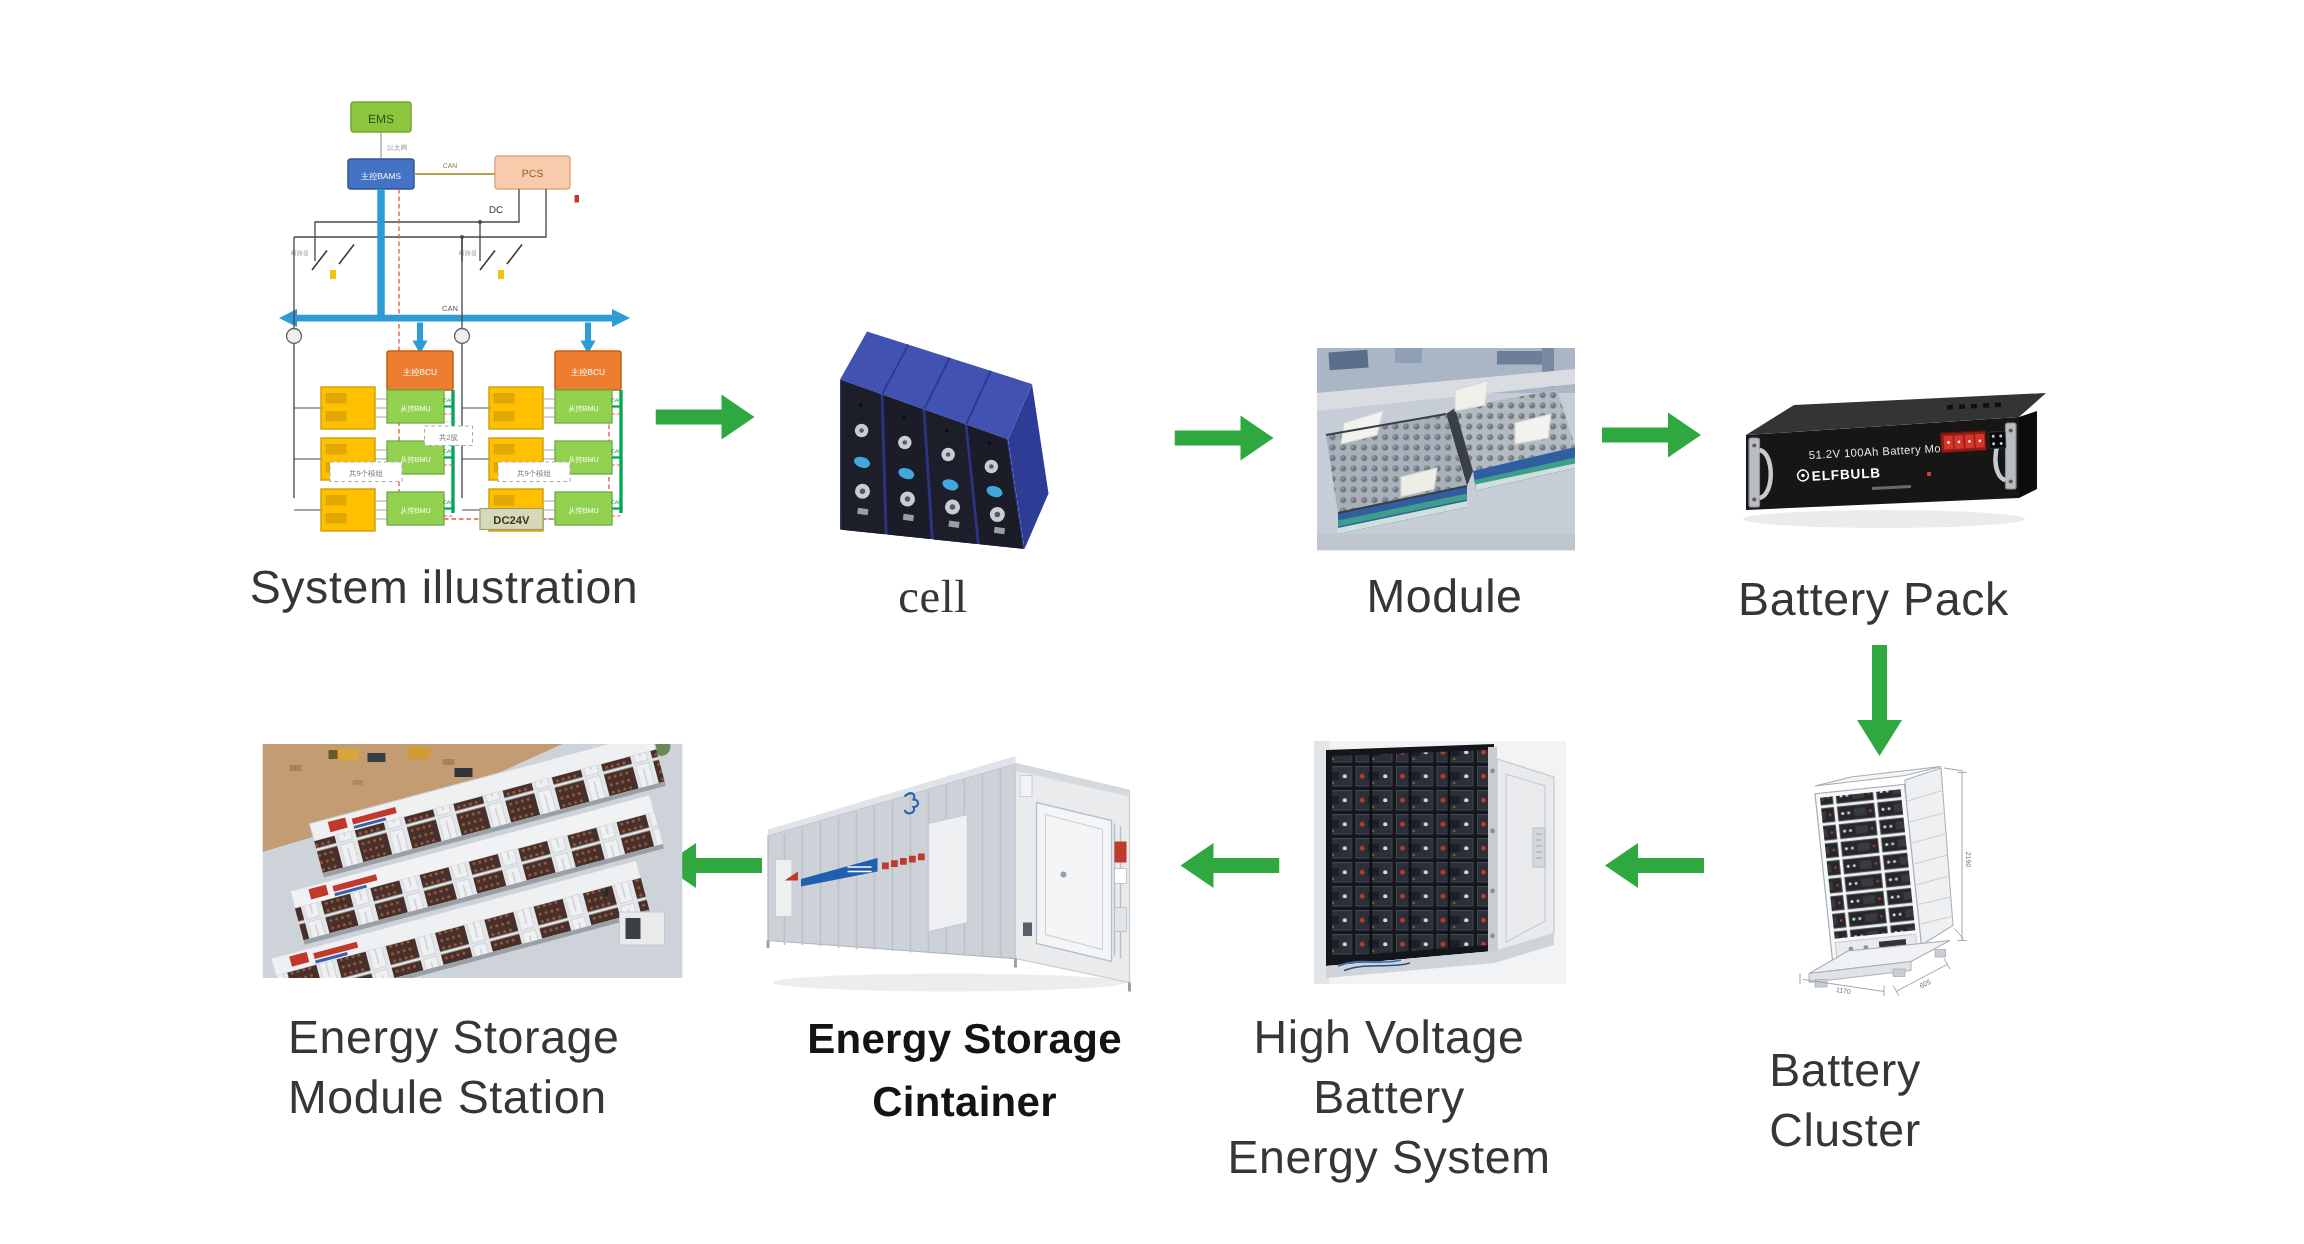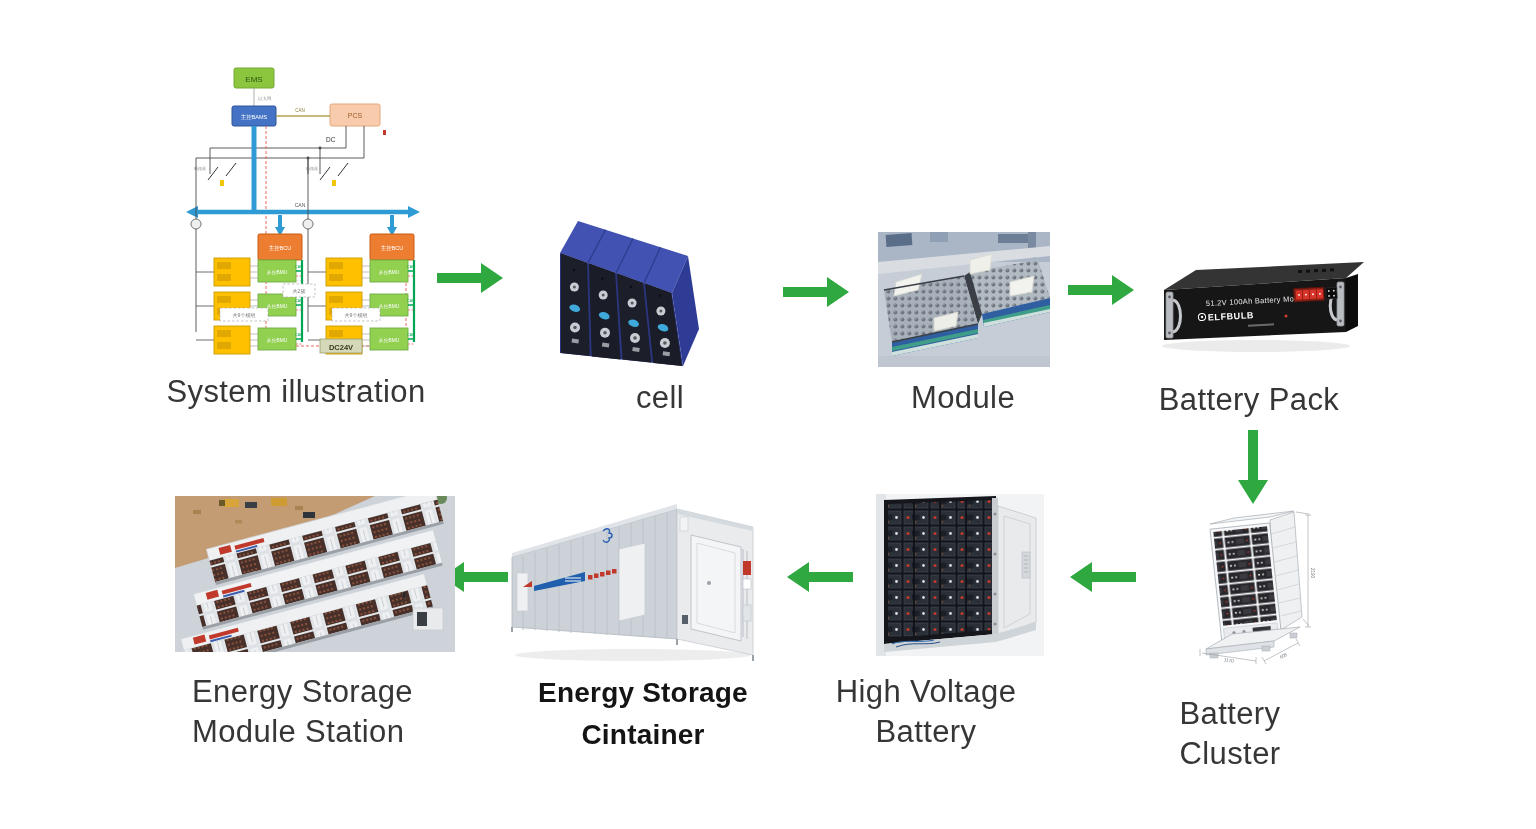--- a/index.html
+++ b/index.html
@@ -153,21 +153,21 @@
       <rect x="15.7" y="119" width="7" height="4" fill="#9a9da3" transform="rotate(8 19.2 121)"></rect>
       <rect x="46.1" y="123" width="7" height="4" fill="#9a9da3" transform="rotate(8 49.6 125)"></rect>
       <rect x="76.5" y="127.5" width="7" height="4" fill="#9a9da3" transform="rotate(8 80 129.5)"></rect>
       <rect x="106.8" y="131.7" width="7" height="4" fill="#9a9da3" transform="rotate(8 110.3 133.7)"></rect>
       <circle cx="17.8" cy="50" r="1.2" fill="#0c0d14"></circle>
         <circle cx="46.4" cy="58.5" r="1.2" fill="#0c0d14"></circle>
       <circle cx="75" cy="67" r="1.2" fill="#0c0d14"></circle>
         <circle cx="103.6" cy="75.5" r="1.2" fill="#0c0d14"></circle>
     </g>
   </svg>
-  <div class="label" style="left:560px;top:378px;width:200px;">cell</div>
+  <div class="label" style="left:522px;top:378px;width:200px;font-family:Liberation Serif, serif;">cell</div>
 
   <svg class="abs" style="left:783px;top:276px;" width="66" height="32" viewBox="0 0 66 32">
     <polygon points="0,11 44,11 44,1 66,16 44,31 44,21 0,21" fill="#2fa83f"></polygon>
   </svg>
 
   <svg class="abs" style="left:878px;top:232px;" width="172" height="135" viewBox="0 0 172 135">
     <defs>
       <pattern id="mdot" width="7" height="7" patternUnits="userSpaceOnUse">
         <circle cx="3.4" cy="3.4" r="2" fill="#676e79"></circle>
         <circle cx="2.8" cy="2.8" r="0.8" fill="#9aa1ab"></circle>
@@ -339,20 +339,21 @@
     <polygon points="128,22 154,30 154,120 128,134" fill="none" stroke="#c4c9ce" stroke-width="0.7"></polygon>
     <rect x="146" y="58" width="8" height="26" fill="#d4d8dc" stroke="#b6bcc2" stroke-width="0.6"></rect>
     <path d="M148,62 H152 M148,66 H152 M148,70 H152 M148,74 H152 M148,78 H152" stroke="#9aa1a8" stroke-width="0.6"></path>
 
     <polygon points="8,150 120,140 160,128 160,136 120,148 8,158" fill="#cfd4d8"></polygon>
     <path d="M16,150 C30,144 44,150 58,146" stroke="#3a6fb0" stroke-width="1.2" fill="none"></path>
     <path d="M20,153 C36,147 50,152 64,148" stroke="#2a4f86" stroke-width="1" fill="none"></path>
   </svg>
   <div class="label" style="left:806px;top:672px;width:240px;">
     <div>High Voltage Battery</div>
+    <div>Energy System</div>
   </div>
 
   <svg class="abs" style="left:787px;top:561px;" width="66" height="32" viewBox="0 0 66 32">
     <polygon points="66,11 22,11 22,1 0,16 22,31 22,21 66,21" fill="#2fa83f"></polygon>
   </svg>
 
   <svg class="abs" style="left:503px;top:487px;" width="258" height="180" viewBox="0 0 258 180">
     <ellipse cx="130" cy="168" rx="118" ry="6" fill="rgba(0,0,0,0.07)"></ellipse>
 
     <polygon points="9,70 174,22 174,152 9,140" fill="#ccd2d8" stroke="#b0b7be" stroke-width="0.8"></polygon>

